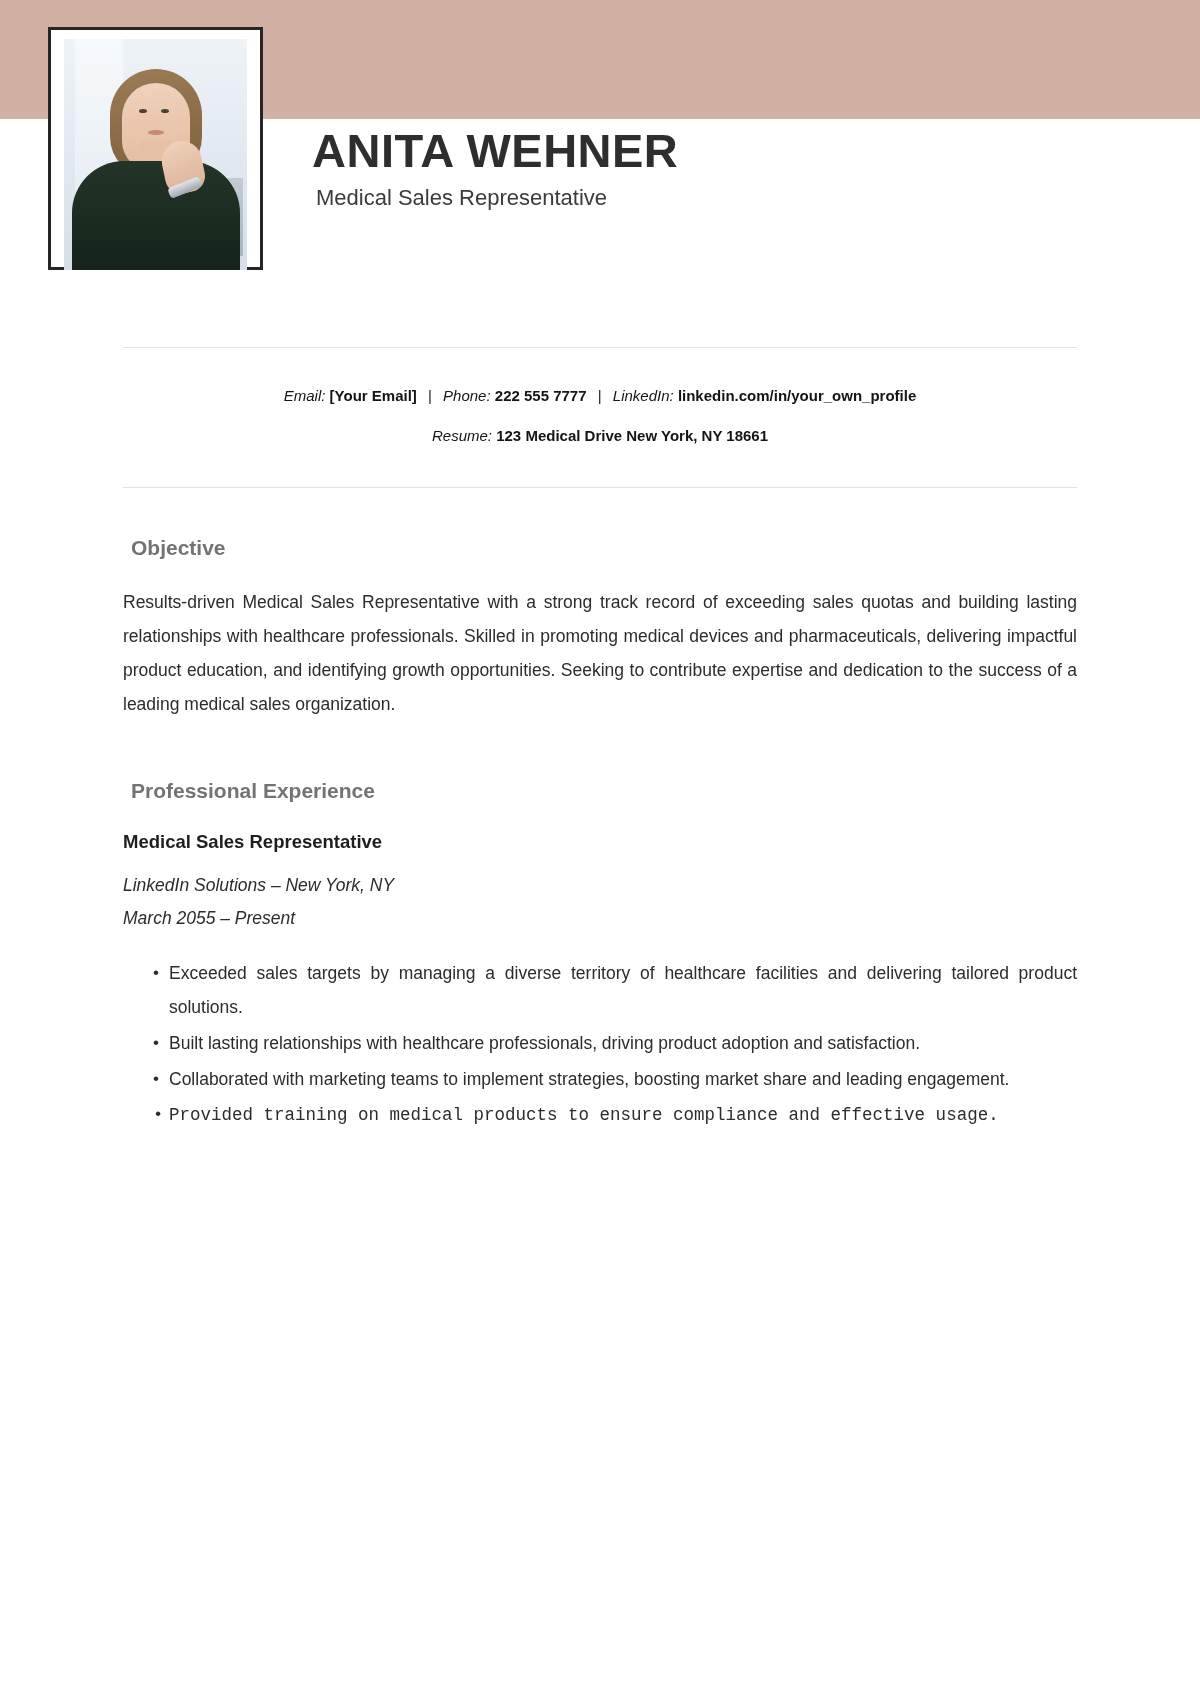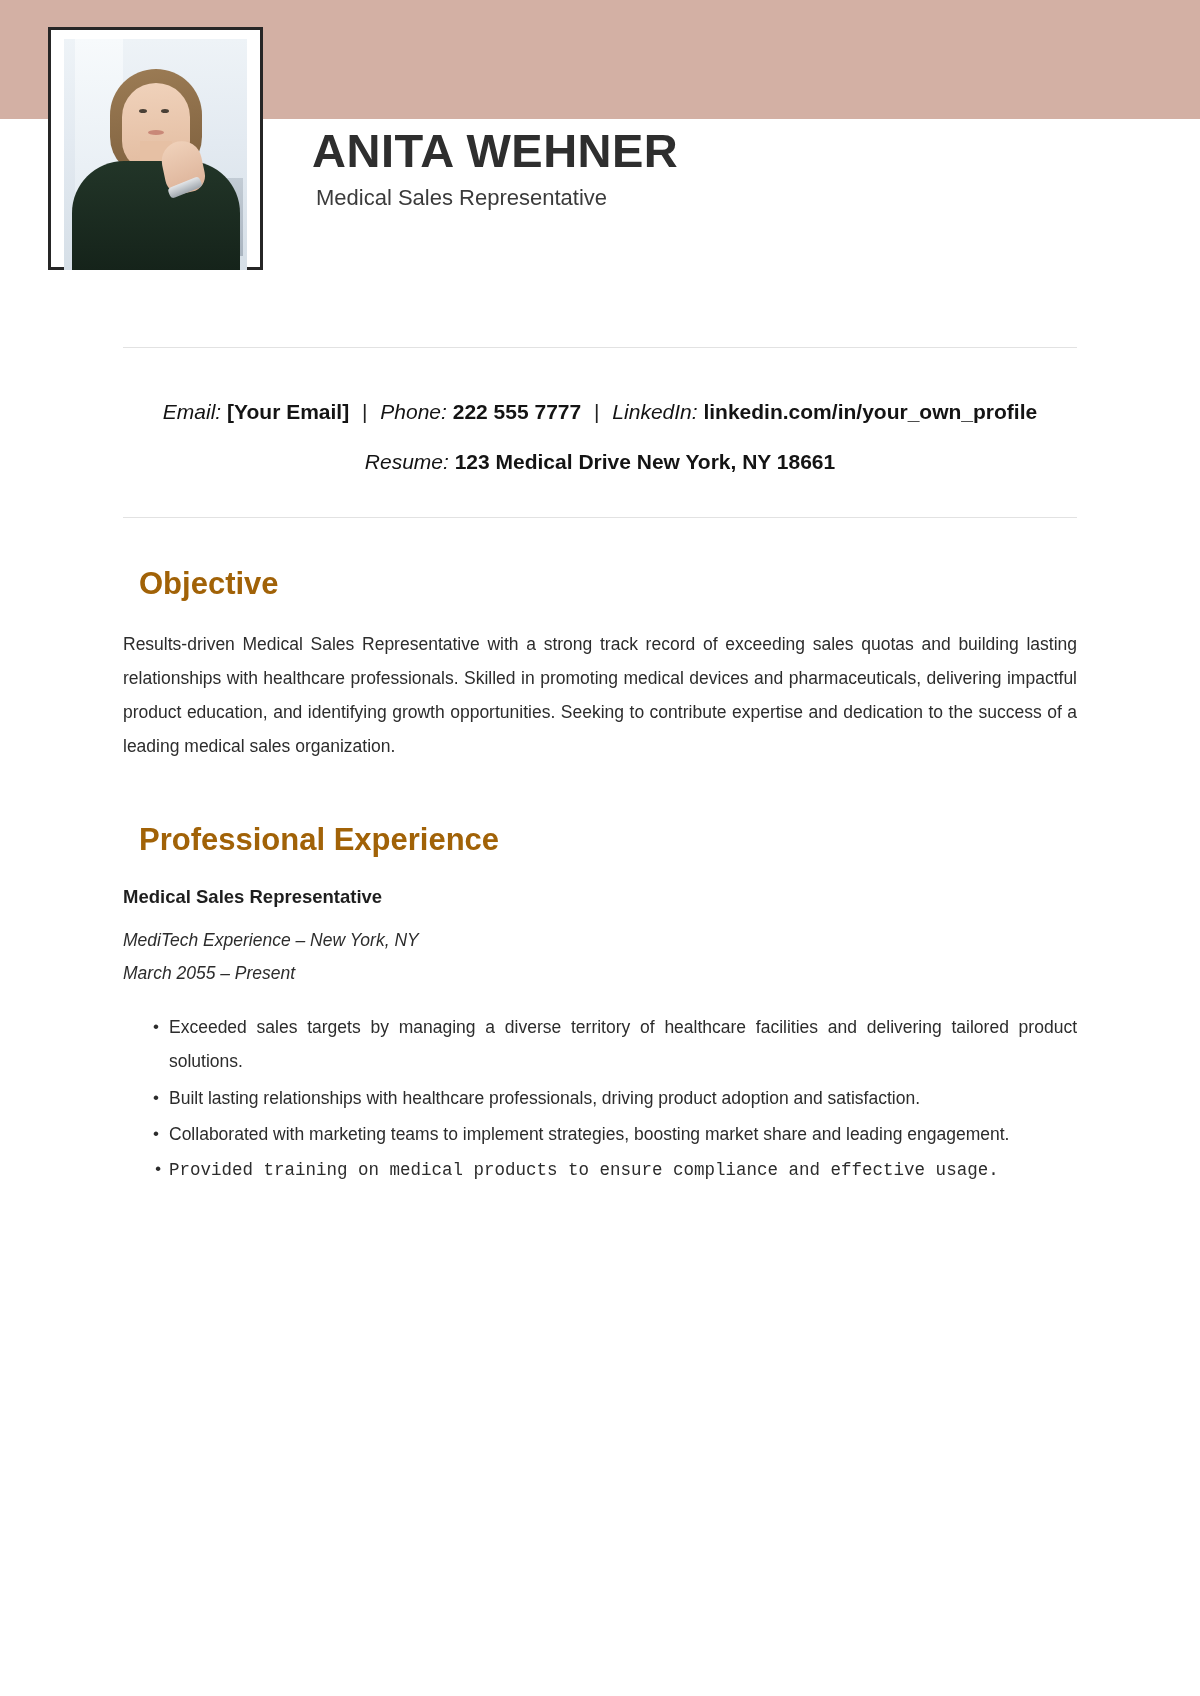--- a/index.html
+++ b/index.html
@@ -174,46 +174,46 @@
     height: 1px;
     background: #e2e2e2;
     margin: 47px 0 0;
   }
 
   .contact-block {
     padding: 36px 0 0;
     text-align: center;
   }
   .contact-line {
-    font-size: 21px;
+    font-size: 15px;
     line-height: 1.55;
     color: #141414;
-    margin: 12px;
+    margin: 0;
   }
   .contact-line + .contact-line { margin-top: 17px; }
   .lab {
     font-style: italic;
     font-weight: 400;
   }
   .val { font-weight: 700; }
   .sep {
     display: inline-block;
     padding: 0 7px;
     font-weight: 400;
     color: #222;
   }
 
   .rule-b { margin-top: 39px; }
 
   .section { margin-top: 48px; }
   .section-title {
-    margin: 16px;
-    font-size: 31px;
+    margin: 8px;
+    font-size: 21px;
     font-weight: 700;
-    color: #a16207;
+    color: #737373;
   }
 
   .para {
     margin: 25px 0 16px;
     font-size: 17.5px;
     line-height: 1.95;
     text-align: justify;
     color: #2c2c2c;
   }
 
@@ -311,21 +311,21 @@
     <div class="section">
       <h3 class="section-title">Objective</h3>
       <p class="para">Results-driven Medical Sales Representative with a strong track record of exceeding sales quotas and building lasting relationships with healthcare professionals. Skilled in promoting medical devices and pharmaceuticals, delivering impactful product education, and identifying growth opportunities. Seeking to contribute expertise and dedication to the success of a leading medical sales organization.</p>
     </div>
 
     <div class="section exp-big">
       <h3 class="section-title">Professional Experience</h3>
 
       <div>
         <div class="job-title">Medical Sales Representative</div>
-        <div class="job-meta">MediTech Experience – New York, NY</div>
+        <div class="job-meta">LinkedIn Solutions – New York, NY</div>
         <div class="job-meta second">March 2055 – Present</div>
         <ul class="bullets">
           <li>Exceeded sales targets by managing a diverse territory of healthcare facilities and delivering tailored product solutions.</li>
           <li>Built lasting relationships with healthcare professionals, driving product adoption and satisfaction.</li>
           <li>Collaborated with marketing teams to implement strategies, boosting market share and leading engagement.</li>
           <li class="nojustify">Provided training on medical products to ensure compliance and effective usage.</li>
         </ul>
       </div>
     </div>
 

